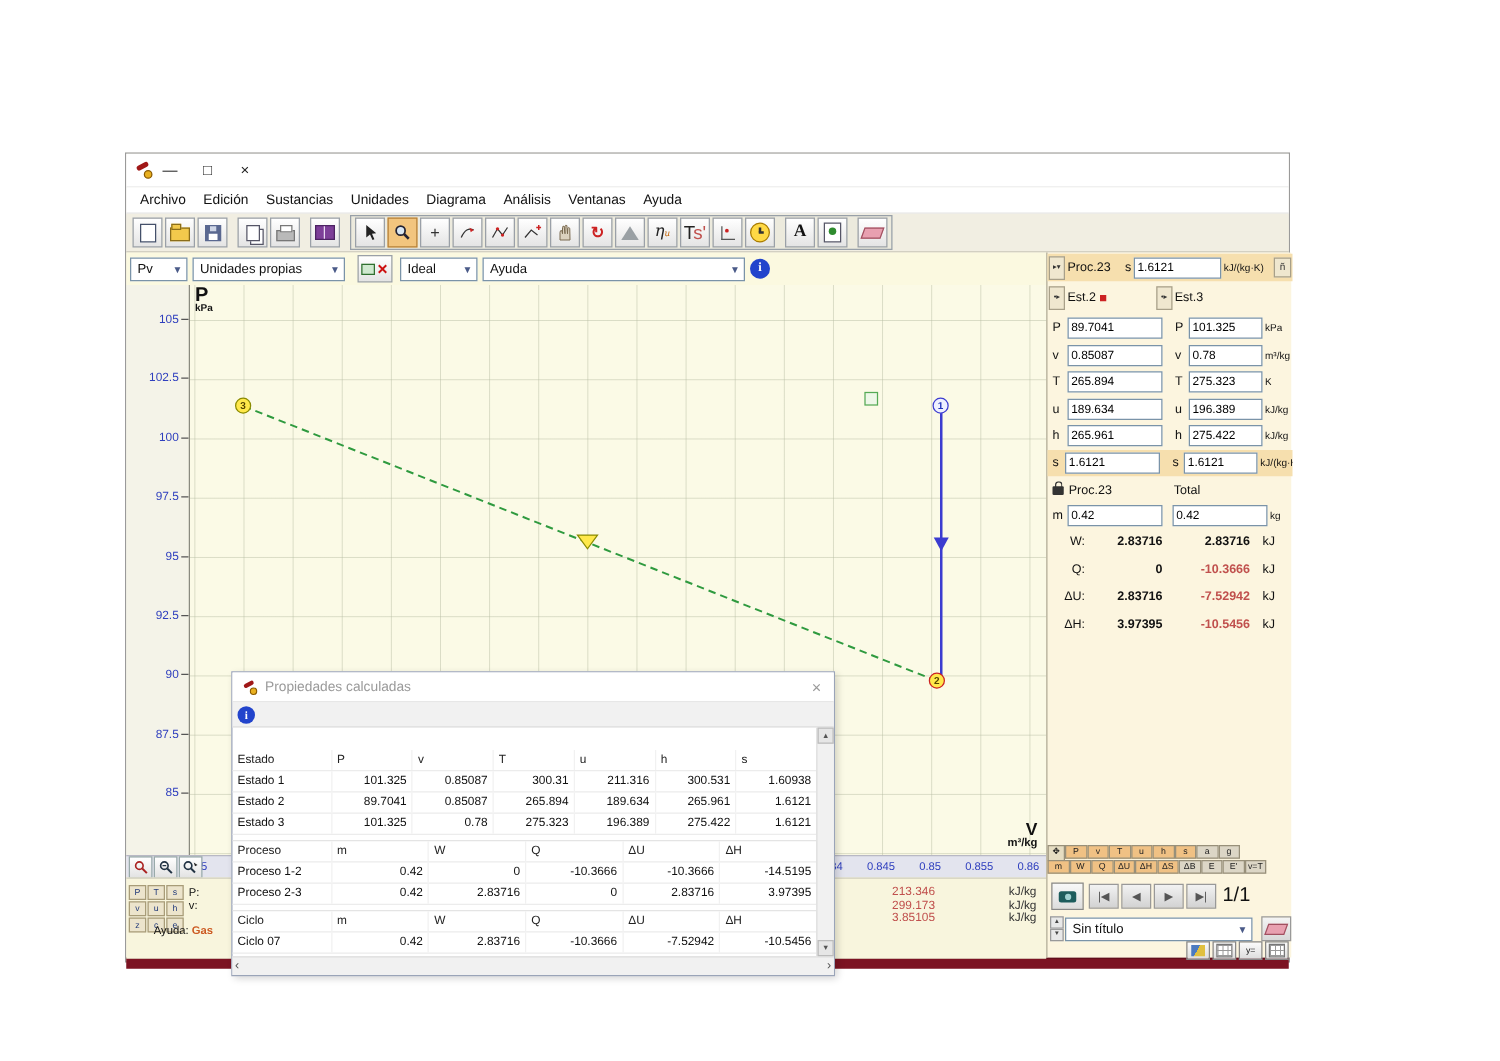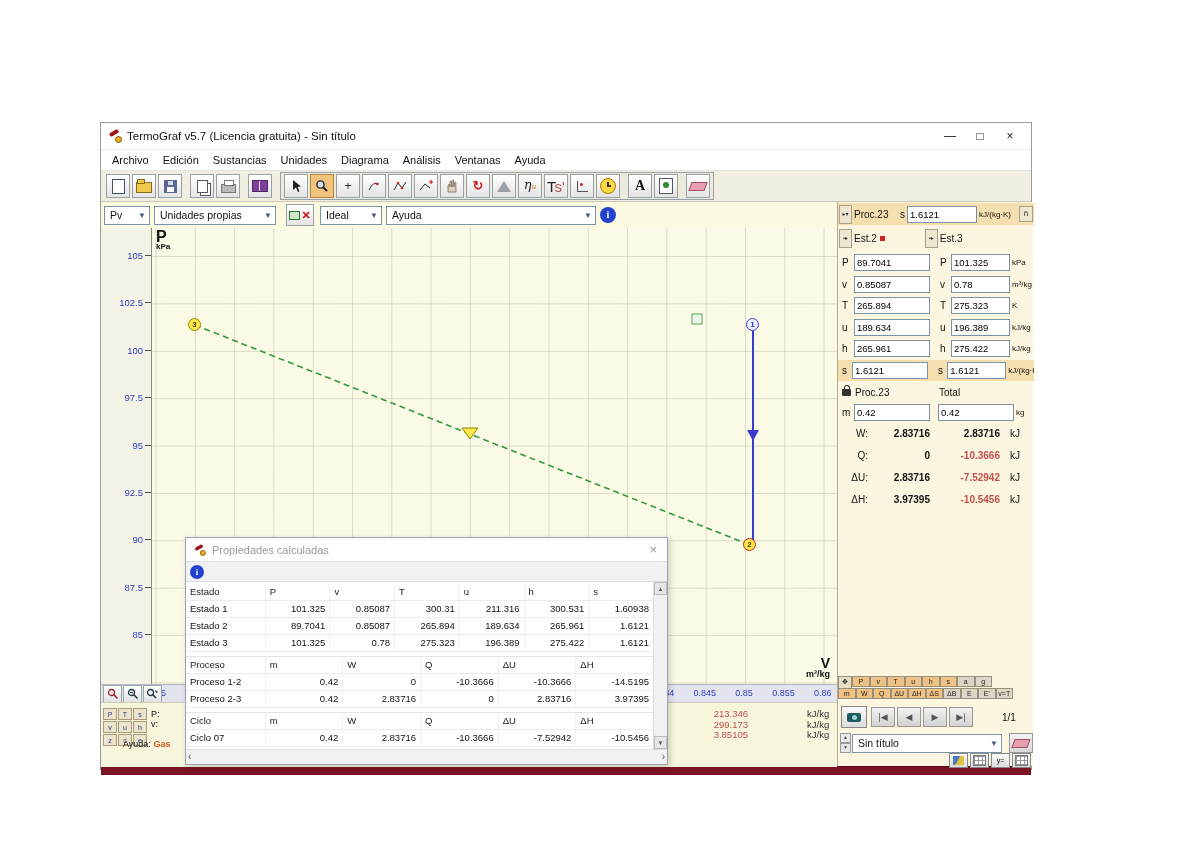--- a/index.html
+++ b/index.html
@@ -130,21 +130,21 @@
   .pbrow .item{width:17.5px;height:11px;border:1px solid #98907a;background:#dcd6c6;font-size:7px;
                text-align:center;line-height:10px;color:#222;box-sizing:border-box}
   .pbrow .item:nth-child(-n+6){background:#f0c184}
   .navrow{position:absolute;left:0;top:502px;width:196px;height:26px;display:flex;align-items:center}
   .cambtn{width:24px;height:20px;border:1px solid #888;background:linear-gradient(#f8f8f8,#ddd);
           display:flex;align-items:center;justify-content:center;margin:0 4px 0 3px}
   .cam{width:14px;height:9px;background:#1d5c5c;border-radius:2px;position:relative}
   .cam::after{content:"";position:absolute;left:5px;top:2px;width:5px;height:5px;border-radius:50%;background:#9fd0d0}
   .nvb{width:22px;height:18px;border:1px solid #999;background:linear-gradient(#f2f2f2,#d2d2d2);
        font-size:9px;color:#555;display:flex;align-items:center;justify-content:center;margin-right:2px}
-  .pageind{margin-left:27px;font-size:10px}
+  .pageind{margin-left:3px;font-size:16px}
   .comborow{position:absolute;left:0;top:530px;width:196px;height:22px;display:flex;align-items:center}
   .spin{display:flex;flex-direction:column;margin:0 1px 0 2px}
   .spin .s{width:9px;height:8px;border:1px solid #999;background:#e8e8e8;font-size:5px;line-height:7px;text-align:center;color:#444}
   .doccombo{width:150px}
   .eraserbtn{width:22px;height:18px;border:1px solid #999;background:linear-gradient(#f4f4f4,#d8d8d8);
              display:flex;align-items:center;justify-content:center;margin-left:3px}
   .cornerrow{position:absolute;right:2px;top:551px;display:flex}
   .cib{width:17px;height:13px;border:1px solid #888;background:linear-gradient(#fbfbfb,#ddd);
        display:flex;align-items:center;justify-content:center;margin-left:2px;font-size:7px}
   .ci-img{width:11px;height:9px;background:linear-gradient(120deg,#4a7ac0 45%,#e0c040 45%)}
@@ -155,21 +155,21 @@
   
   .maroon{height:8px;background:#7c1322;border-top:1px solid #5a0c18}
   
   .dialog{position:absolute;left:185px;top:537px;width:483px;background:#fff;border:1px solid #9aa4b8;
           box-shadow:2px 2px 6px rgba(0,0,0,.18);z-index:50;box-sizing:border-box}
   .dlg-title{height:23px;display:flex;align-items:center;background:#fff;border-bottom:1px solid #e0e0e0;padding:0 6px}
   .dlg-title .txt{font-size:11px;color:#9a9a9a;margin-left:6px;flex:1}
   .dlg-close{color:#9a9a9a;font-size:13px;padding:0 4px}
   .dlg-units{height:19px;background:#f1f1f1;border-bottom:1px solid #ddd;display:flex;align-items:center;padding:0 4px}
   .dlg-units .txt{font-size:9.5px;flex:1}
-  .dlg-body{position:relative;padding:2px 13px 2px 0;min-height:152px}
+  .dlg-body{position:relative;padding:18px 13px 2px 0;min-height:152px}
   .t-row{display:flex;height:16px;border-bottom:1px solid #ececec}
   .t-cell{font-size:9.5px;line-height:15px;padding:0 4px;text-align:right;border-right:1px solid #f1f1f1;
           box-sizing:border-box;overflow:hidden;white-space:nowrap}
   .t-cell.c0{text-align:left}
   .thead .t-cell{text-align:left;color:#222}
   .state-table .c0{width:80px}
   .state-table .c1,.state-table .c2,.state-table .c3,.state-table .c4,.state-table .c5{width:65px}
   .state-table .c6{width:65px}
   .proc-table .c0{width:80px}
   .proc-table .c1,.proc-table .c2,.proc-table .c3,.proc-table .c4,.proc-table .c5{width:78px}
@@ -188,21 +188,20 @@
 </head>
 <body>
 
 <div class="window" data-name="app-window">
 
   <div class="titlebar" data-name="title-bar">
     <span class="applogo" data-name="app-icon">
         <span class="stroke"></span>
         <span class="dot"></span>
       </span>
-    <span class="ttl" data-name="window-title">TermoGraf v5.7 (Licencia gratuita) - Sin título</span>
     <span class="wbtn" data-name="minimize-button">—</span>
     <span class="wbtn" data-name="maximize-button">□</span>
     <span class="wbtn" data-name="close-button">×</span>
   </div>
 
   <div class="menubar" data-name="menu-bar">
       <div class="mitem" data-name="menu-item">Archivo</div>
       <div class="mitem" data-name="menu-item">Edición</div>
       <div class="mitem" data-name="menu-item">Sustancias</div>
       <div class="mitem" data-name="menu-item">Unidades</div>

